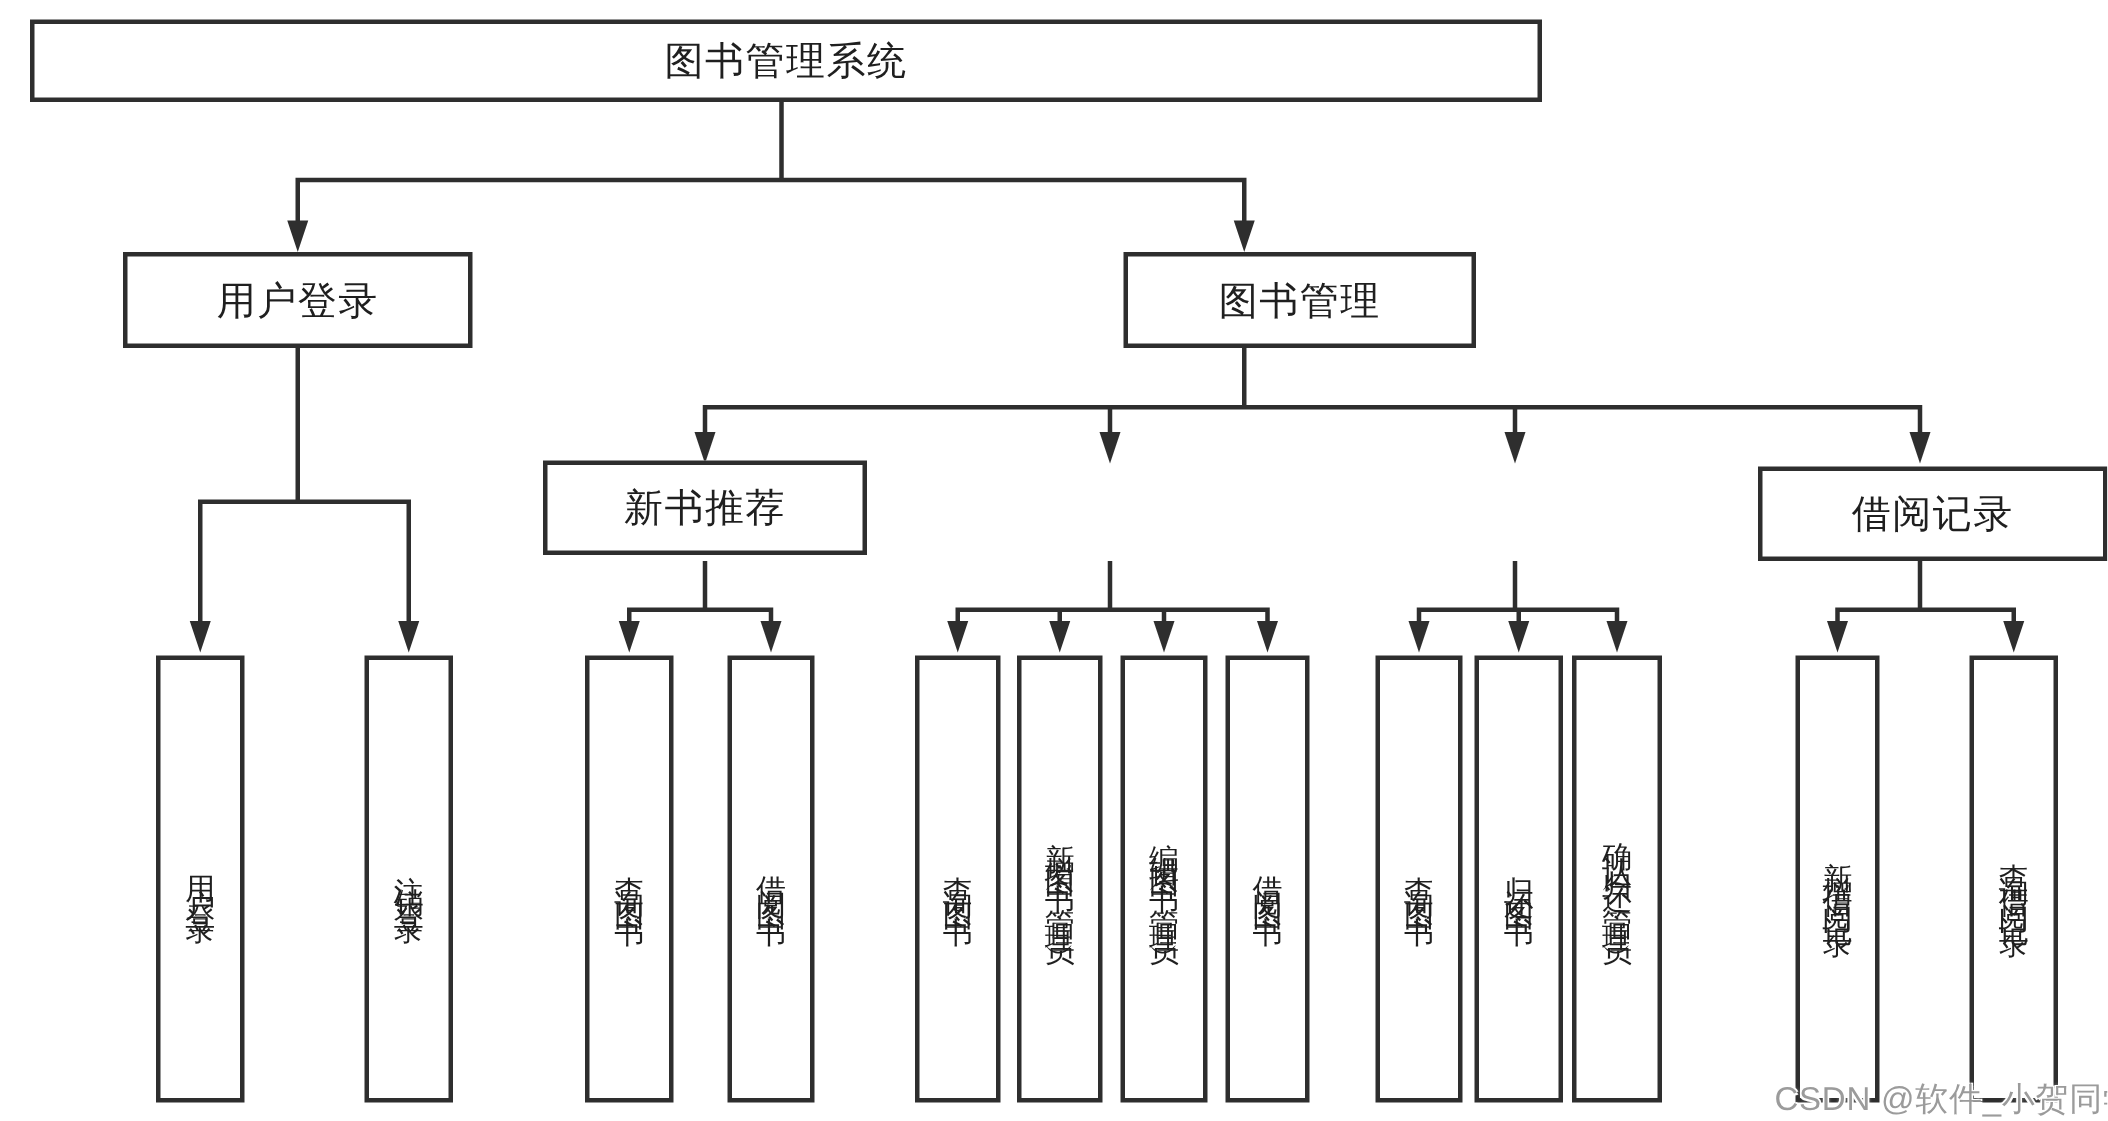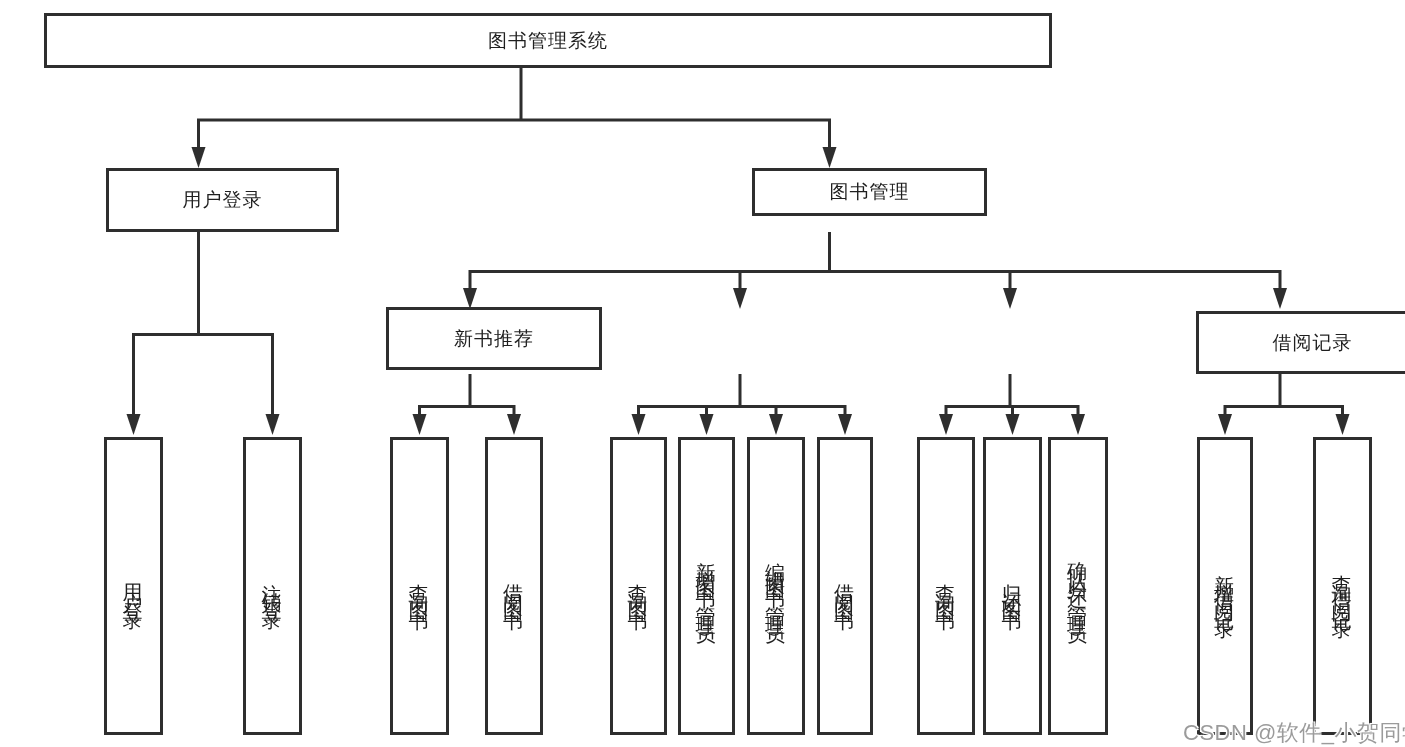--- a/index.html
+++ b/index.html
@@ -4,21 +4,21 @@
 <style>
   html,body{margin:0;padding:0;background:#ffffff;}
   body{font-family:"Liberation Sans","DejaVu Sans",sans-serif;}
   #stage{position:relative;width:1405px;height:747px;background:#ffffff;overflow:hidden;}
   #wires{position:absolute;left:0;top:0;z-index:1;}
   .box{
     position:absolute;z-index:2;box-sizing:border-box;
     border:3px solid #2e2e2e;background:#ffffff;color:#1f1f1f;
     display:flex;align-items:center;justify-content:center;
   }
-  .box.h{font-size:19px;letter-spacing:1px;margin-left:24px;}
+  .box.h{font-size:26px;letter-spacing:1px;}
   .box.v{
     font-size:20px;letter-spacing:9px;
     writing-mode:vertical-rl;text-orientation:mixed;
   }
   #watermark{
     position:absolute;z-index:5;left:1183px;top:718px;
     font-size:22px;color:#9b9b9b;white-space:nowrap;letter-spacing:0.5px;
     text-shadow:-1px -1px 0 #fff,1px -1px 0 #fff,-1px 1px 0 #fff,1px 1px 0 #fff,0 0 3px #fff;
   }
 </style>
@@ -63,21 +63,21 @@
       <polygon points="1005.5,414 1019.5,414 1012.5,435"></polygon>
       <polygon points="1071,414 1085,414 1078,435"></polygon>
       <polygon points="1218,414 1232,414 1225,435"></polygon>
       <polygon points="1335.5,414 1349.5,414 1342.5,435"></polygon>
     </g>
   </svg>
 
   <div class="box h" style="left:20px;top:13px;width:1008px;height:55px">图书管理系统</div>
 
   <div class="box h" style="left:82px;top:168px;width:233px;height:64px">用户登录</div>
-  <div class="box h" style="left:728px;top:168px;width:235px;height:48px">图书管理</div>
+  <div class="box h" style="left:749px;top:168px;width:235px;height:64px">图书管理</div>
 
   <div class="box h" style="left:362px;top:307px;width:216px;height:63px">新书推荐</div>
   <div class="box h" style="left:1172px;top:311px;width:233px;height:63px">借阅记录</div>
 
   <div class="box v" style="left:104px;top:437px;width:59px;height:298px">用户登录</div>
   <div class="box v" style="left:243px;top:437px;width:59px;height:298px">注销登录</div>
 
   <div class="box v" style="left:390px;top:437px;width:59px;height:298px">查询图书</div>
   <div class="box v" style="left:485px;top:437px;width:58px;height:298px">借阅图书</div>
 

